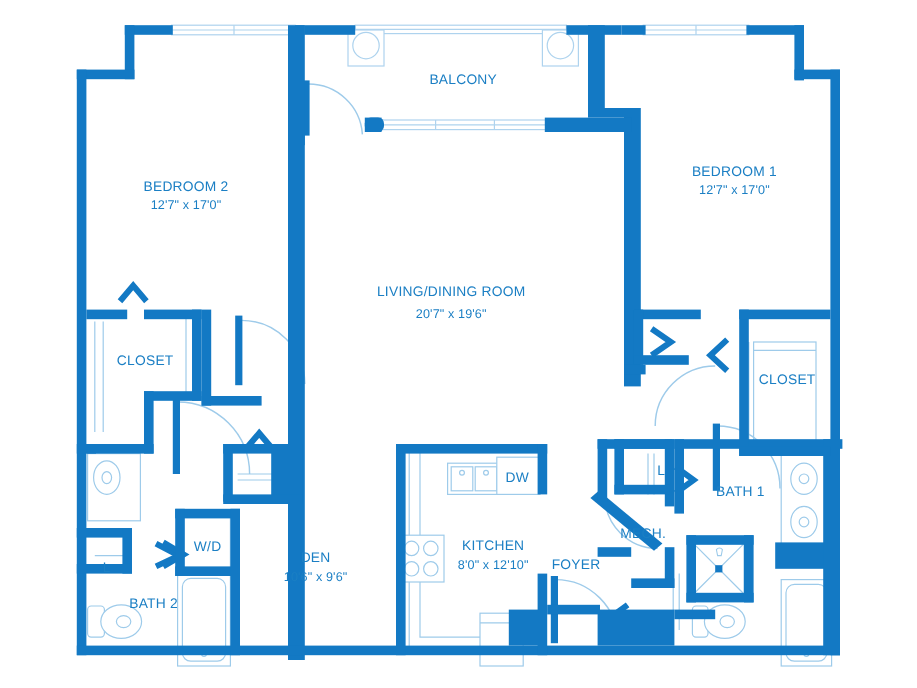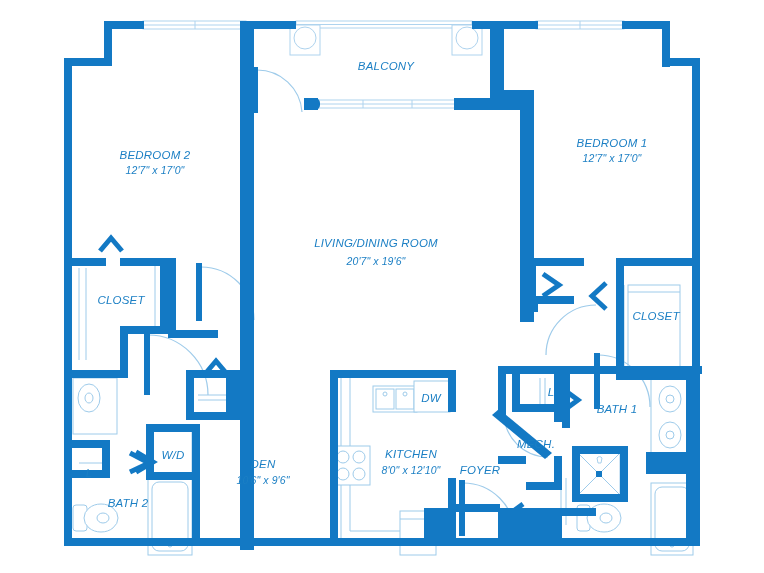--- a/index.html
+++ b/index.html
@@ -11,21 +11,20 @@
     width: 764px;
     height: 573px;
     font-family: "Liberation Sans", sans-serif;
     overflow: hidden;
   }
   #floorplan-root {
     position: relative;
     width: 764px;
     height: 573px;
     background: #ffffff;
-    font-style: italic;
   }
   #plan-svg {
     display: block;
     width: 764px;
     height: 573px;
   }
   .room-label {
     font-family: "Liberation Sans", sans-serif;
     fill: #1b7fc4;
     text-anchor: middle;

